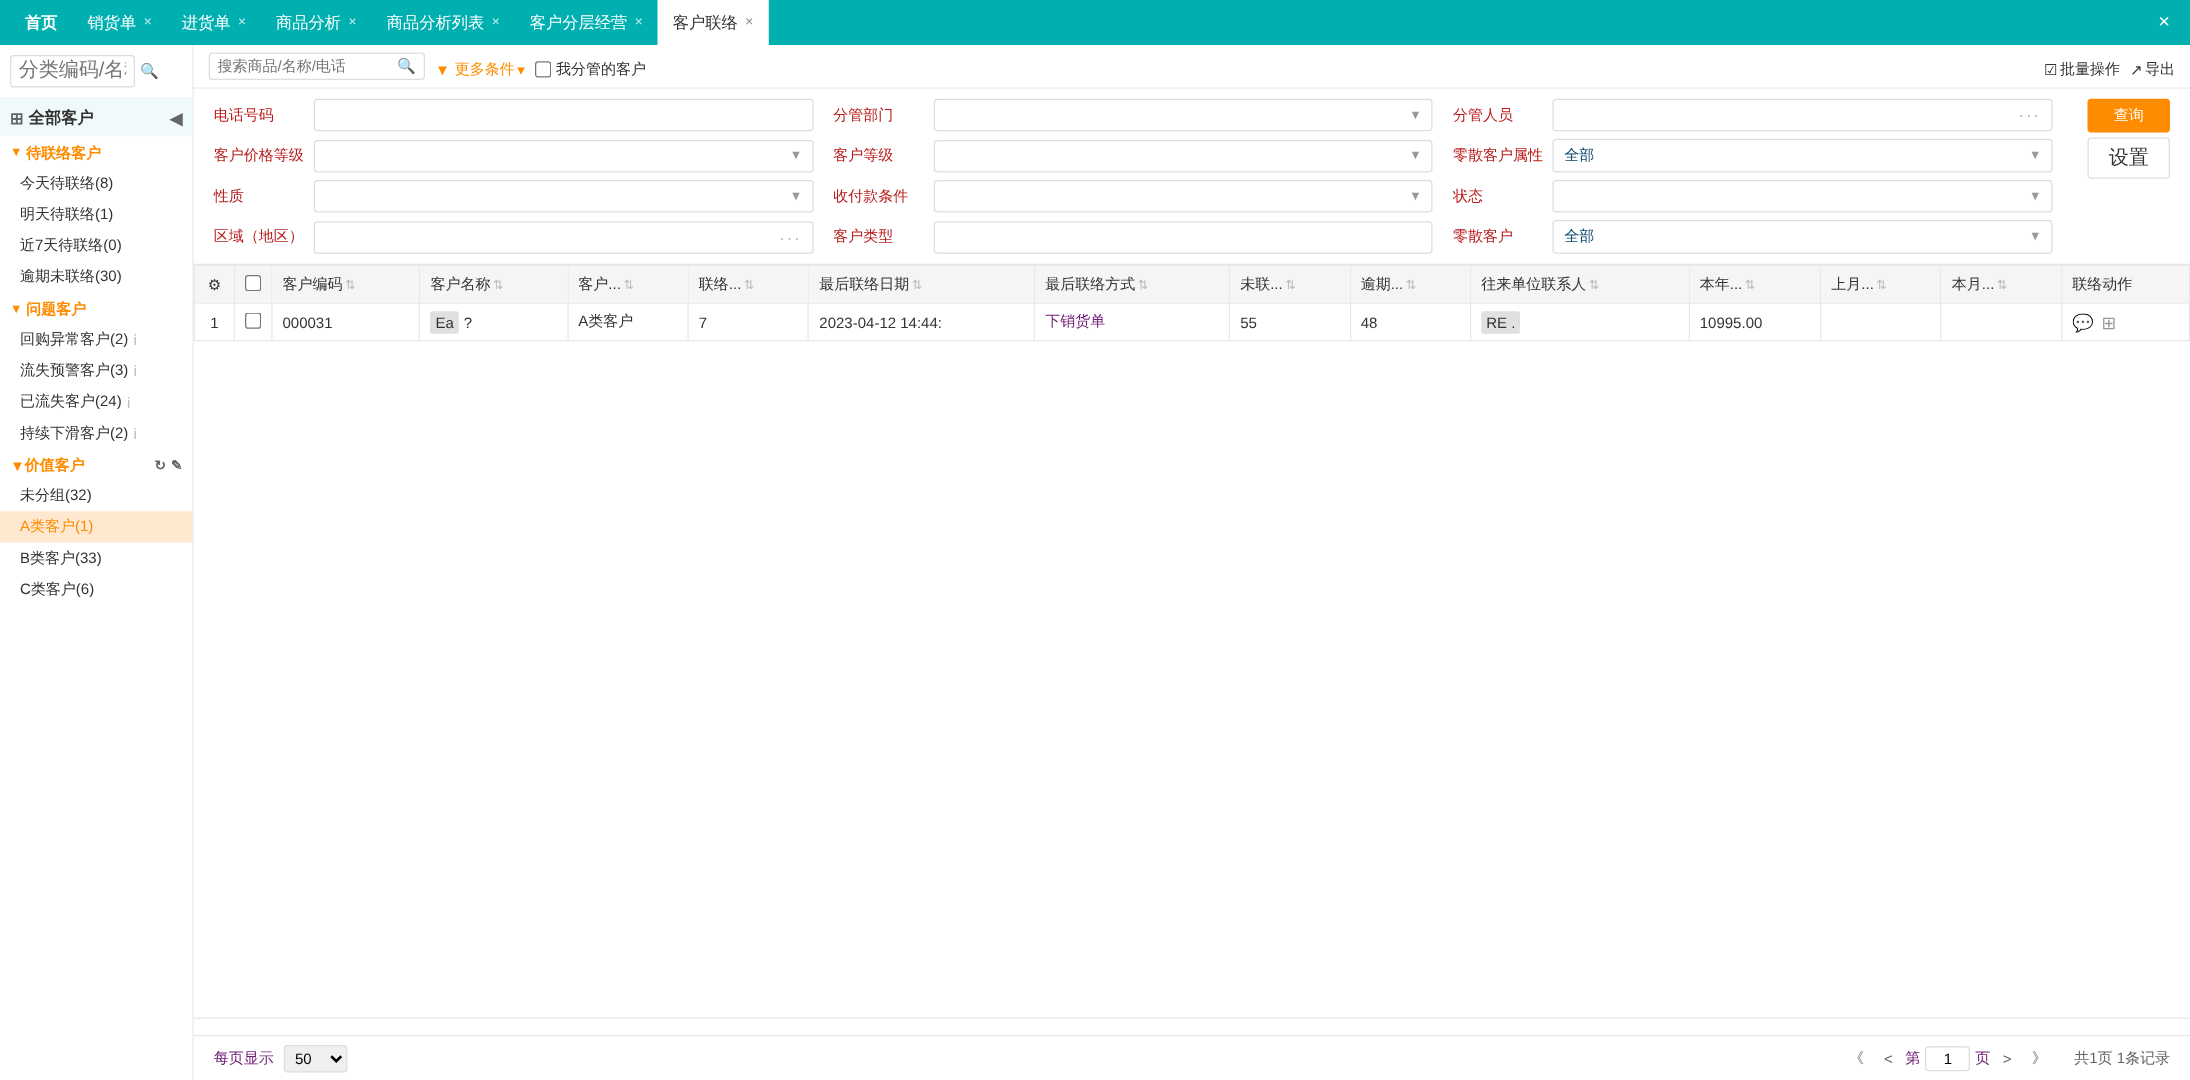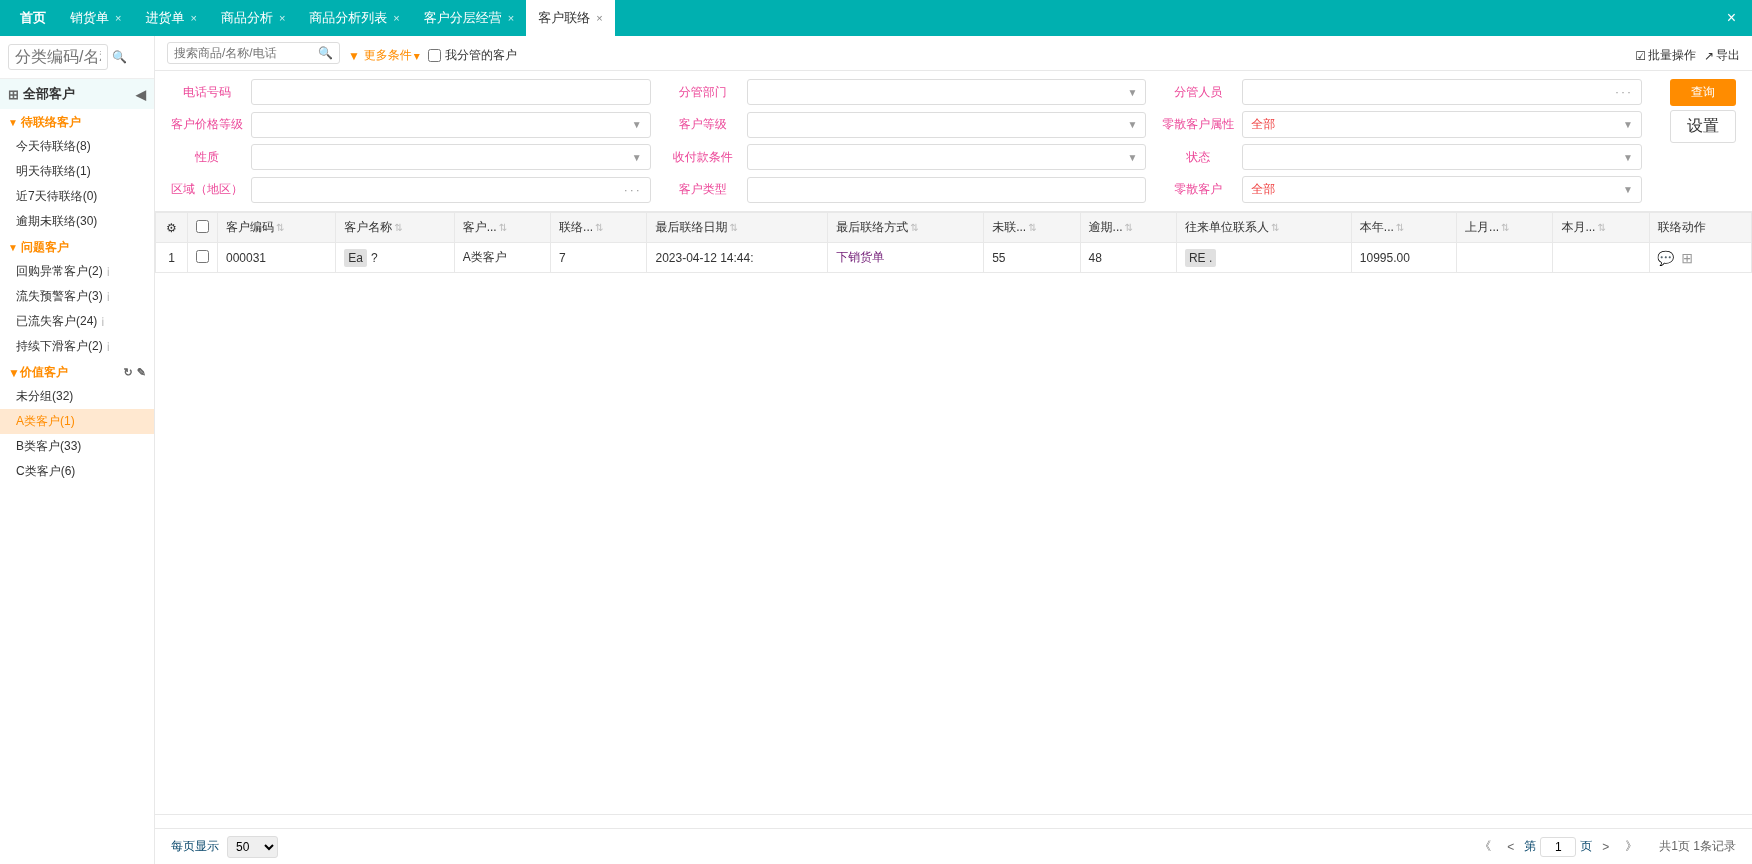--- a/index.html
+++ b/index.html
@@ -83,29 +83,29 @@
       background: #fff; border-bottom: 1px solid #e8e8e8; padding: 8px 16px;
     }
     .adv-filter-row {
       display: flex; align-items: center; gap: 0; margin-bottom: 6px;
     }
     .adv-filter-row:last-child { margin-bottom: 0; }
     .adv-field {
       display: flex; align-items: center; flex: 1;
     }
     .adv-field label {
-      color: #ec4899; font-size: 12px; min-width: 80px; text-align: center; padding-right: 8px; white-space: nowrap; font-family: Liberation Mono, monospace;
+      color: #b91c1c; font-size: 12px; min-width: 80px; text-align: left; padding-right: 8px; white-space: nowrap; font-family: Liberation Mono, monospace;
     }
     .adv-field .field-input {
       flex: 1; border: 1px solid #ddd; border-radius: 3px; padding: 4px 8px; font-size: 12px; outline: none; background: #fff;
       display: flex; align-items: center; justify-content: space-between; cursor: pointer; min-height: 26px;
     }
     .adv-field .field-input .chevron { color: #999; font-size: 10px; }
     .adv-field .field-input .dots { color: #999; font-size: 12px; letter-spacing: 2px; }
-    .adv-field .field-input span { color: #ef4444; }
+    .adv-field .field-input span { color: #0c4a6e; }
 
     
     .adv-filter-buttons {
       display: flex; flex-direction: column; gap: 4px; margin-left: 12px; min-width: 60px;
     }
     .btn-query {
       background: #ff8c00; color: #fff; border: none; border-radius: 3px; padding: 5px 16px; cursor: pointer; font-size: 12px;
     }
     .btn-settings {
       background: #fff; color: #333; border: 1px solid #ddd; border-radius: 3px; padding: 5px 16px; cursor: pointer; font-size: 16px;
@@ -129,21 +129,21 @@
     .gear-col { width: 32px; text-align: center; }
     .checkbox-col { width: 28px; text-align: center; }
     .link-text { color: #701a75; cursor: pointer; }
     .action-icons { display: flex; gap: 6px; align-items: center; }
     .action-icon { color: #999; cursor: pointer; font-size: 14px; }
 
     
     .bottom-bar {
       height: 36px; background: #fff; border-top: 1px solid #e8e8e8; display: flex; align-items: center; padding: 0 16px; gap: 8px;
     }
-    .bottom-bar .page-size-label { color: #0c4a6e; }
+    .bottom-bar .page-size-label { color: #701a75; }
     .bottom-bar .page-size-select { border: 1px solid #ddd; border-radius: 3px; padding: 2px 4px; font-size: 12px; }
     .bottom-bar .pagination { display: flex; align-items: center; gap: 4px; margin-left: auto; }
     .bottom-bar .pagination .page-btn { cursor: pointer; color: #666; padding: 2px 6px; }
     .bottom-bar .pagination .page-input { border: 1px solid #ddd; border-radius: 3px; width: 36px; text-align: center; padding: 2px; font-size: 12px; }
     .bottom-bar .total-info { color: #666; margin-left: 8px; }
 
     
     .scroll-bar-wrap {
       height: 14px; background: #fff; border-top: 1px solid #e8e8e8; overflow-x: auto;
     }

